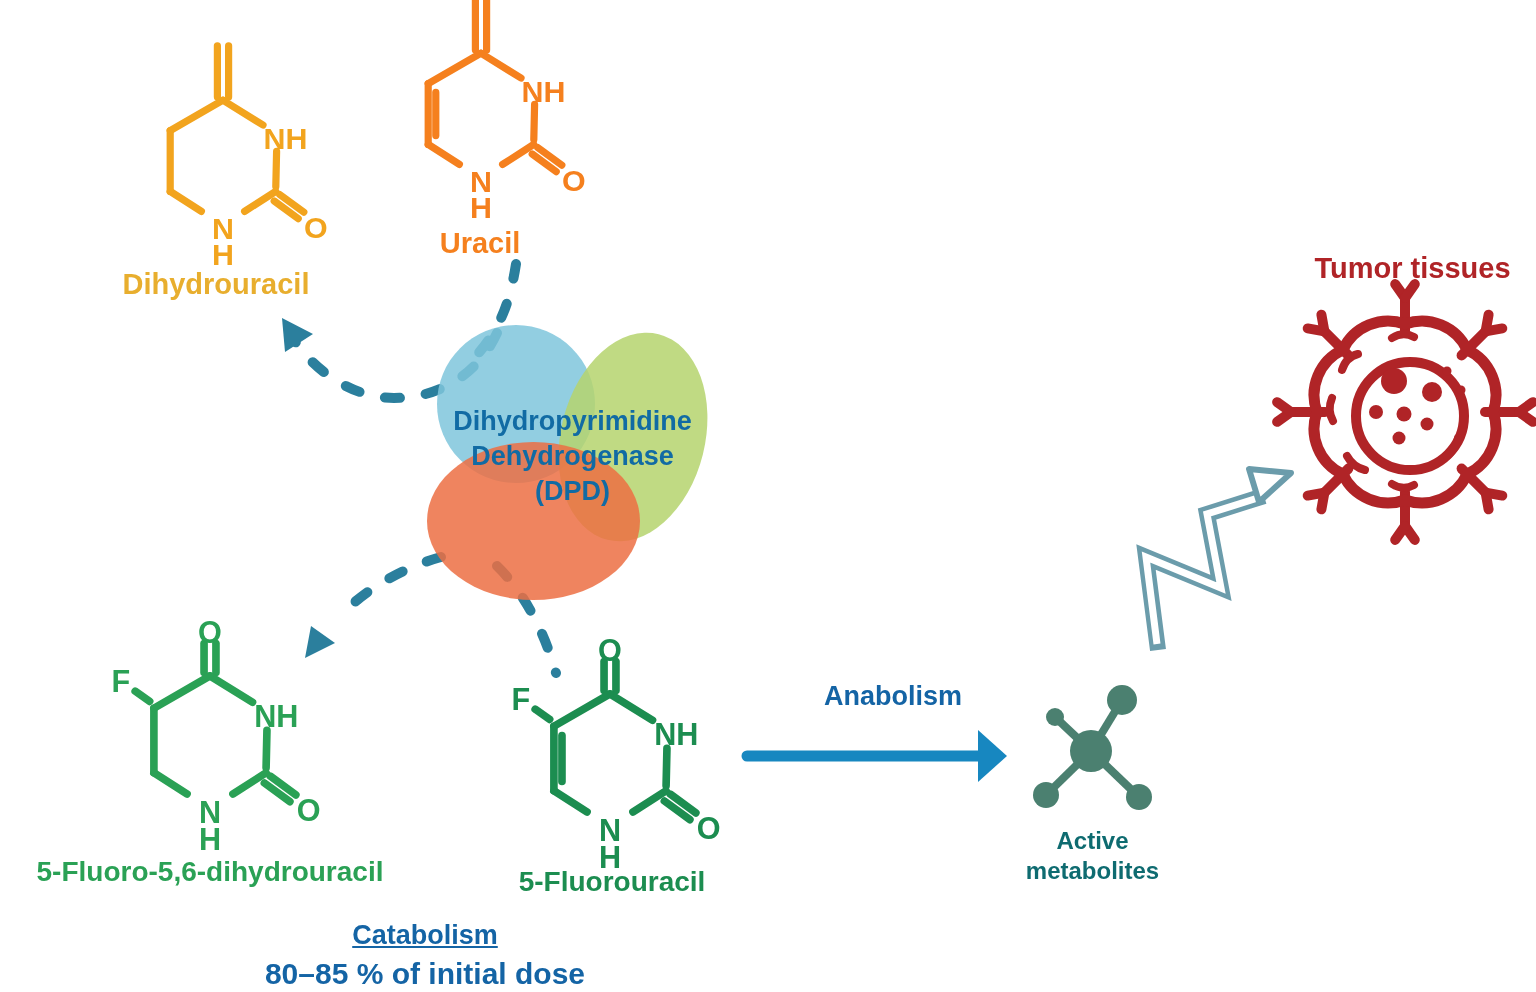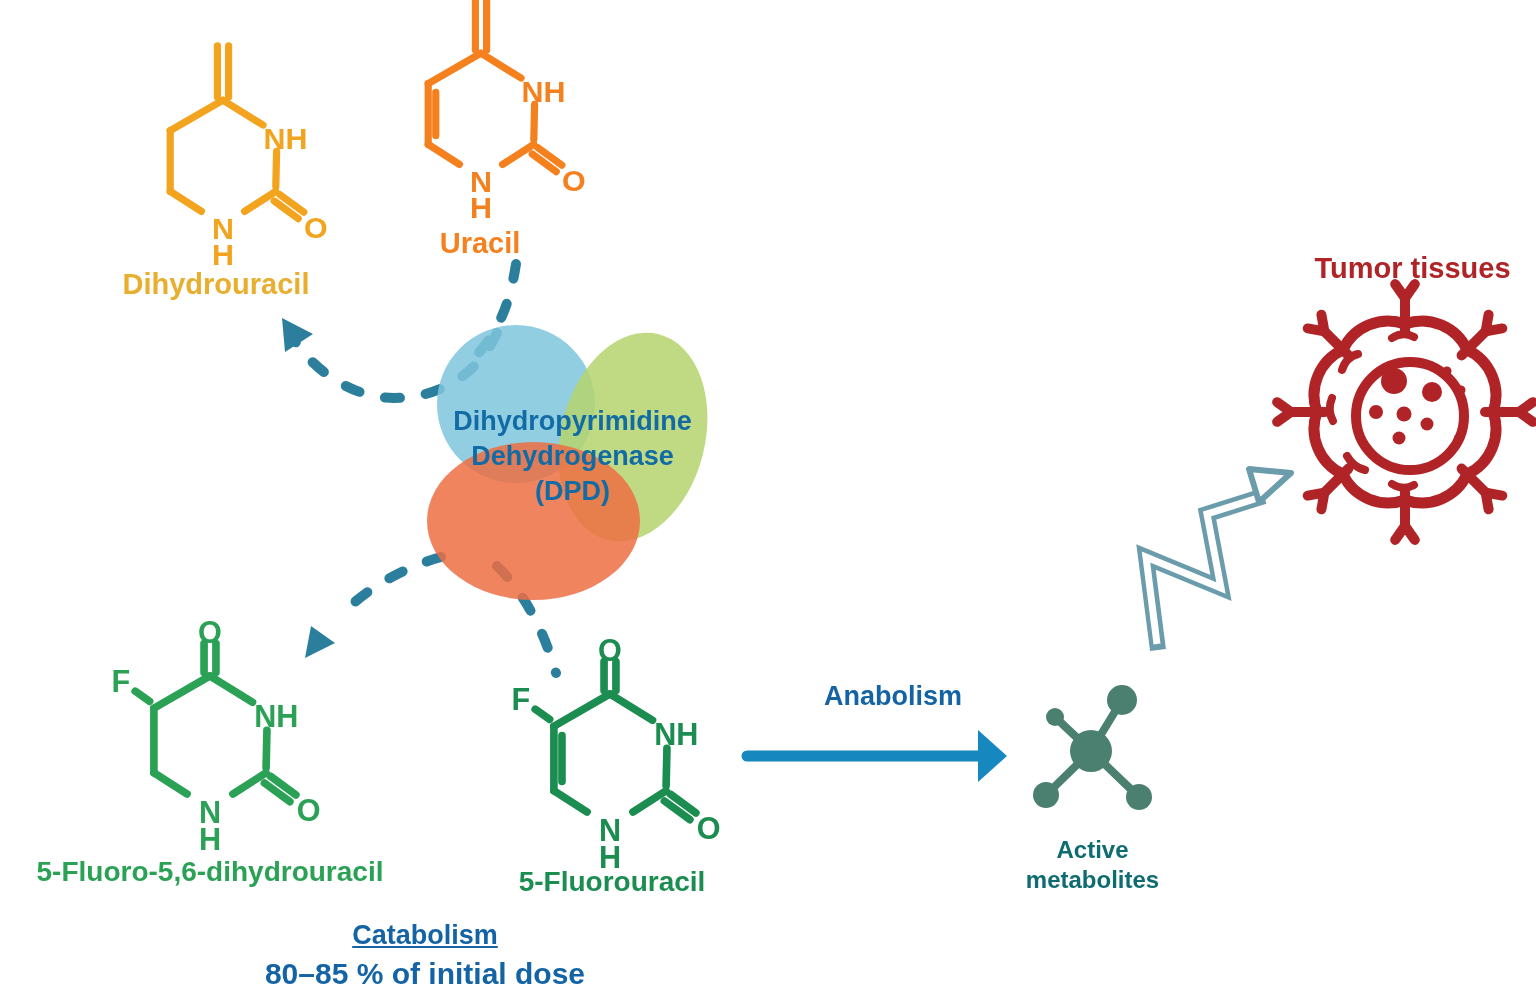--- a/index.html
+++ b/index.html
@@ -21,21 +21,21 @@
   .lbl{position:absolute;text-align:center;font-weight:bold;z-index:3;white-space:nowrap;}
   .lbl-dihydrouracil{left:86px;top:268px;width:260px;font-size:29px;color:var(--dihydrouracil-label-gold);}
   .lbl-uracil{left:380px;top:227px;width:200px;font-size:29px;color:var(--uracil-orange);}
   .lbl-fdhu{left:0px;top:856px;width:420px;font-size:28px;color:var(--fdhu-green);}
   .lbl-fu{left:462px;top:866px;width:300px;font-size:28px;color:var(--fu-green);}
   .lbl-enzyme{left:420px;top:404px;width:305px;font-size:27px;line-height:35px;color:var(--dpd-text-blue);}
   .lbl-catabolism-title{left:275px;top:920px;width:300px;font-size:27px;color:var(--pathway-text-blue);text-decoration:underline;}
   .lbl-catabolism-dose{left:240px;top:957px;width:370px;font-size:30px;color:var(--pathway-text-blue);}
   .lbl-anabolism-title{left:788px;top:661px;width:210px;font-size:27px;color:var(--pathway-text-blue);margin-top:20px;}
   .lbl-anabolism-dose{left:734px;top:700px;width:300px;font-size:23px;color:var(--pathway-text-blue);}
-  .lbl-metabolites{left:1000px;top:826px;width:185px;font-size:24px;line-height:30px;color:var(--metabolite-text-teal);margin-top:9px;}
+  .lbl-metabolites{left:1000px;top:826px;width:185px;font-size:24px;line-height:30px;color:var(--metabolite-text-teal);}
   .lbl-tumor{left:1285px;top:252px;width:255px;font-size:29px;color:var(--tumor-red);}
 
   .mol line{stroke-width:9;stroke-linecap:round;}
   .mol text{font-family:"Liberation Sans",sans-serif;font-weight:bold;text-anchor:middle;dominant-baseline:central;font-size:38px;}
   .mol-green text{font-size:36px;}
   .mol-dihydrouracil line{stroke:var(--dihydrouracil-yellow);} .mol-dihydrouracil text{fill:var(--dihydrouracil-yellow);}
   .mol-uracil line{stroke:var(--uracil-orange);} .mol-uracil text{fill:var(--uracil-orange);}
   .mol-fdhu line{stroke:var(--fdhu-green);} .mol-fdhu text{fill:var(--fdhu-green);}
   .mol-fu line{stroke:var(--fu-green);} .mol-fu text{fill:var(--fu-green);}
 

